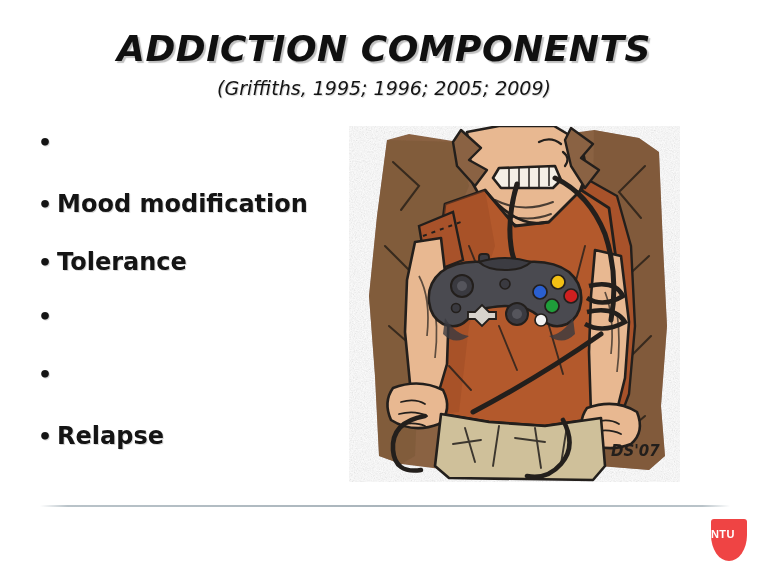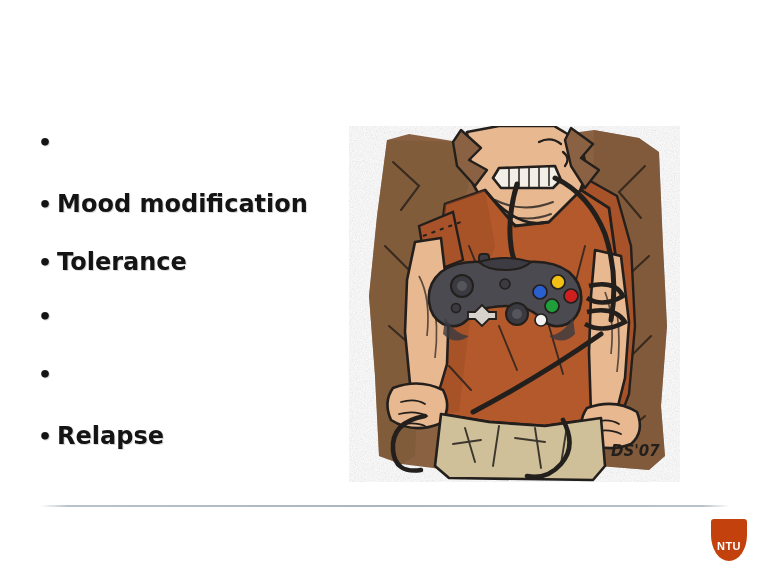--- a/index.html
+++ b/index.html
@@ -102,42 +102,46 @@
   .ntu-logo {
     position: absolute;
     left: 711px;
     top: 519px;
     width: 36px;
     height: 42px;
   }
   .ntu-shield {
     width: 36px;
     height: 42px;
-    background: #c2410c;
+    background: #ef4444;
     border-radius: 3px 3px 18px 18px / 3px 3px 26px 26px;
     display: flex;
     align-items: flex-start;
-    justify-content: center;
+    justify-content: flex-start;
     box-sizing: border-box;
-    padding-top: 22px;
+    padding-top: 10px;
   }
   .ntu-text {
     color: #ffffff;
     font-family: "Liberation Sans", sans-serif;
     font-size: 11px;
     font-weight: bold;
     letter-spacing: 0.4px;
     line-height: 1;
   }
 </style>
 </head>
 <body>
 
 <div class="slide">
 
+  <div class="title-block">
+    <div class="slide-title">ADDICTION COMPONENTS</div>
+    <div class="slide-subtitle">(Griffiths, 1995; 1996; 2005; 2009)</div>
+  </div>
 
   <ul class="bullet-list">
     <li class="bullet-item">
       <span class="bullet-marker">•</span>
     </li>
     <li class="bullet-item">
       <span class="bullet-marker">•</span>
       <span>Mood modification</span>
     </li>
     <li class="bullet-item">

